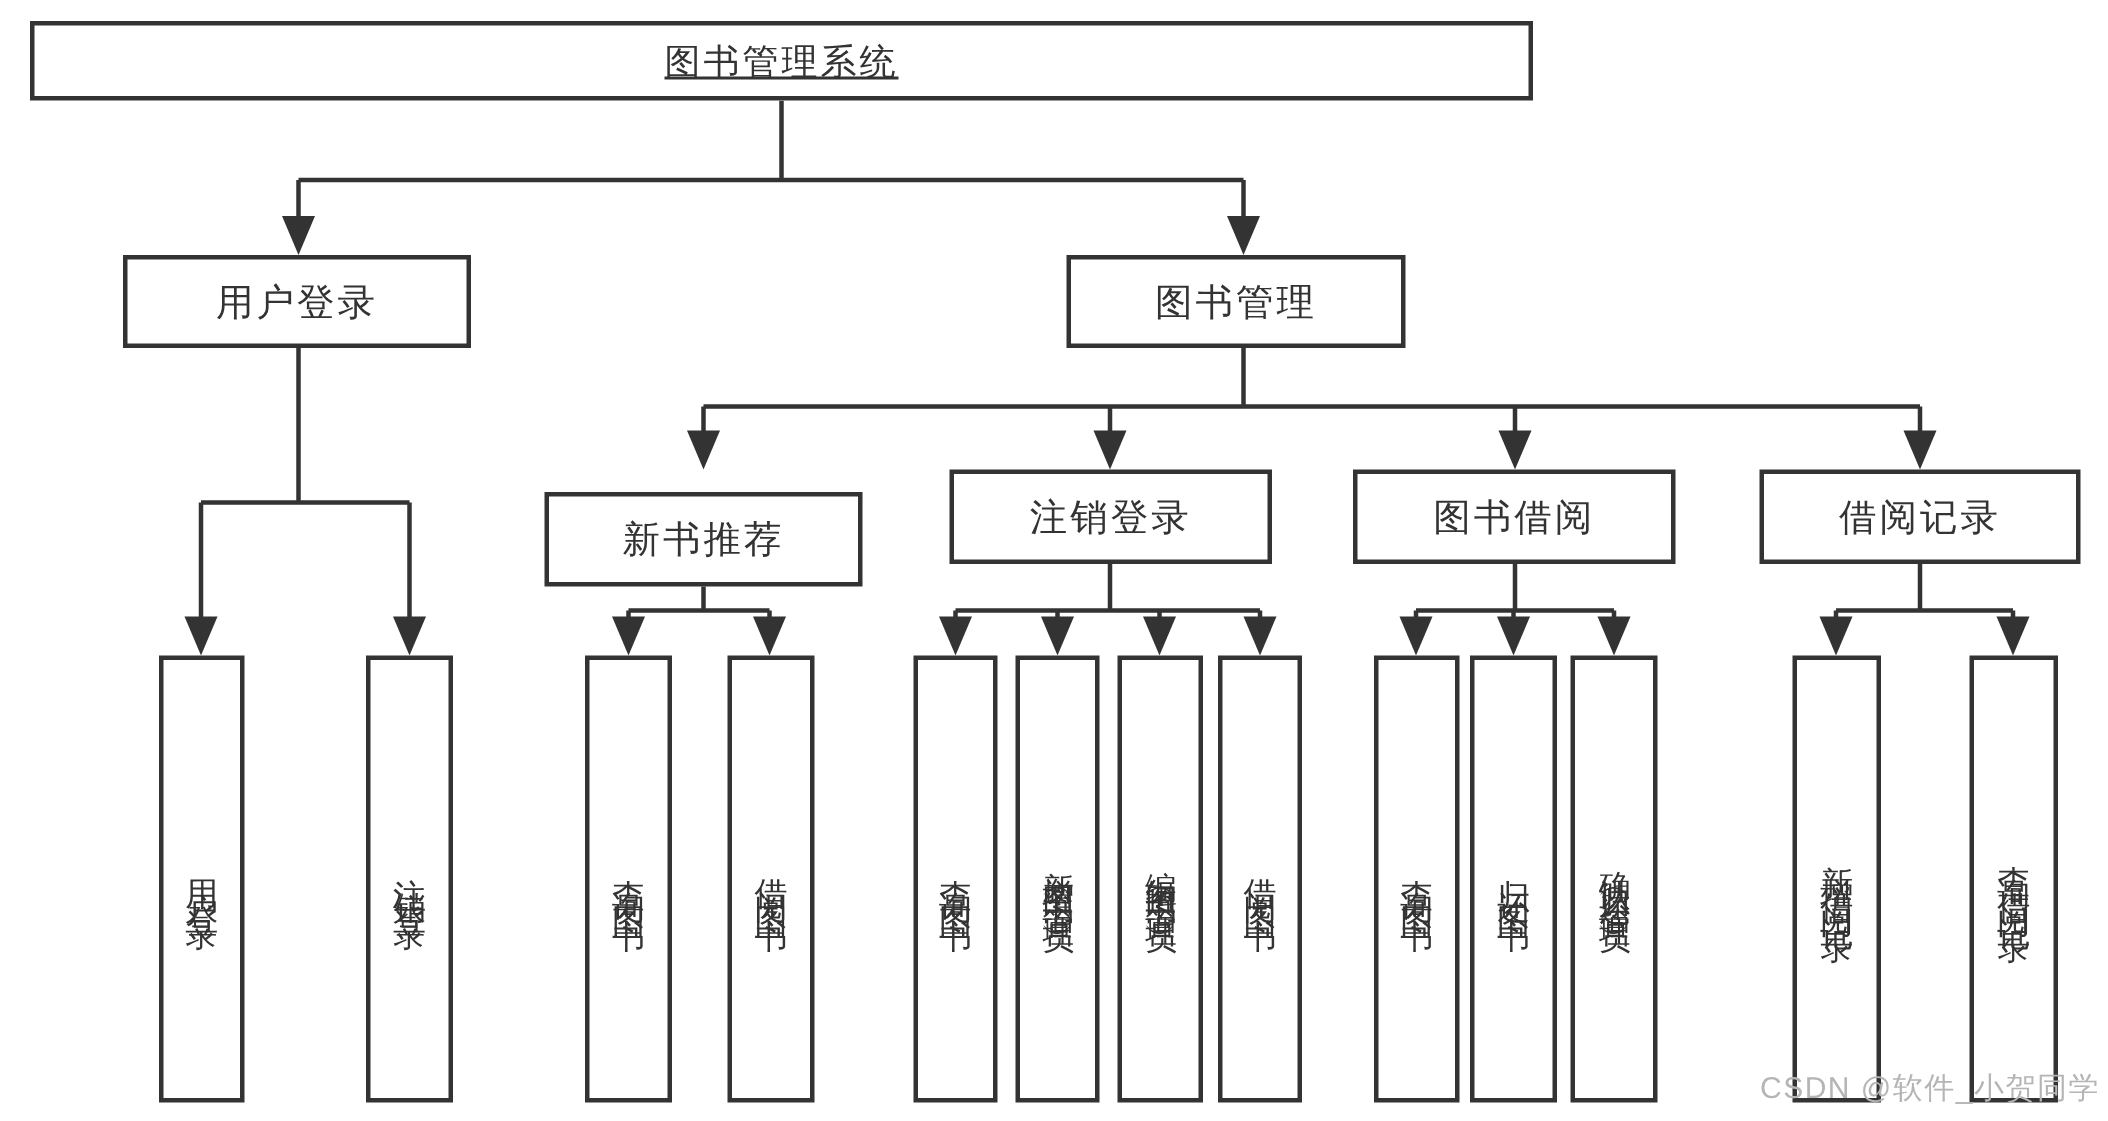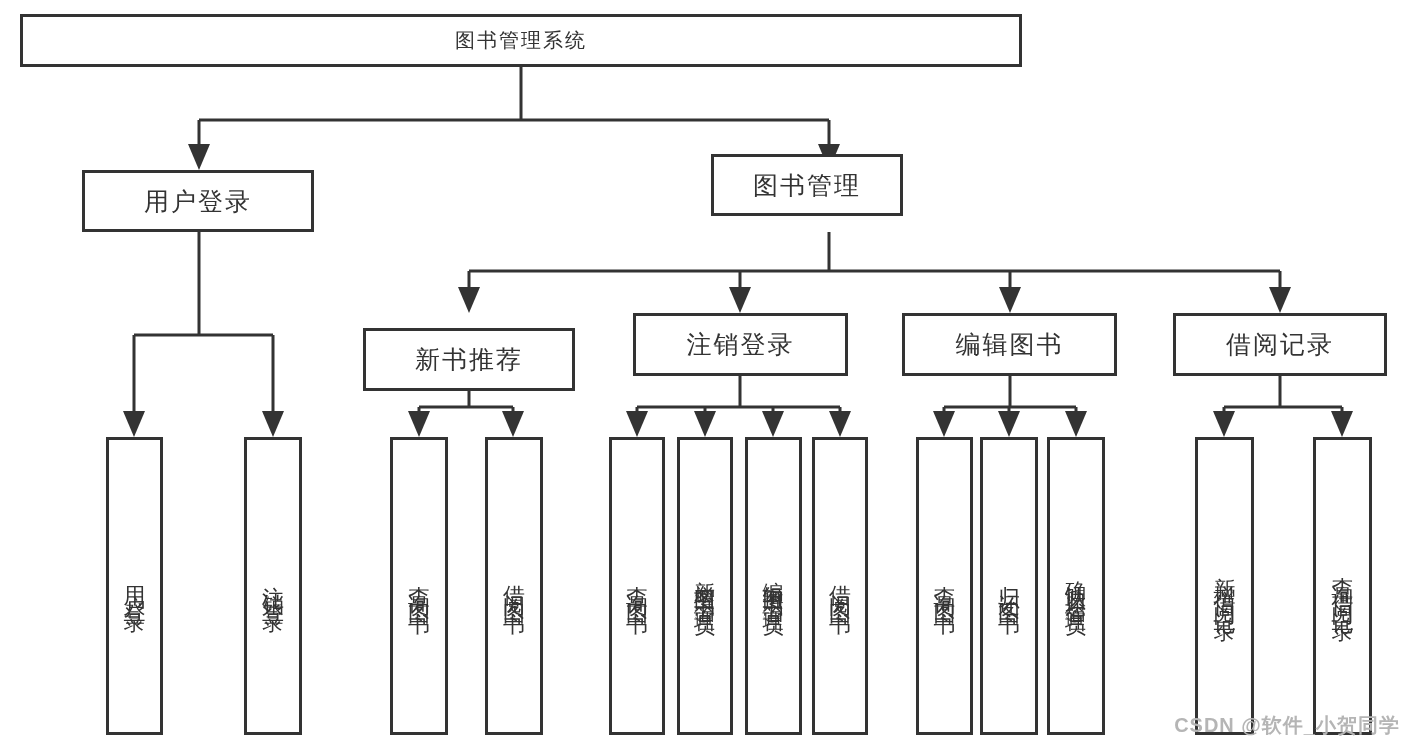--- a/index.html
+++ b/index.html
@@ -38,42 +38,41 @@
     align-items: center;
     justify-content: center;
     text-align: center;
   }
   .hnode span {
     font-size: 25px;
     letter-spacing: 2px;
     white-space: nowrap;
     color: var(--text);
   }
-  .root-node span { font-size: 20px; }
+  .root-node span { font-size: 24px; text-decoration: underline; }
   .vnode span {
     writing-mode: vertical-rl;
     text-orientation: mixed;
     font-size: 22px;
     letter-spacing: 9px;
     line-height: 1;
     color: var(--text);
   }
   .vnode.tight span {
     font-size: 21px;
     letter-spacing: 5px;
   }
   .watermark {
     position: absolute;
     right: 5px;
     bottom: 8px;
     font-size: 20px;
     color: var(--watermark);
     letter-spacing: 1px;
     white-space: nowrap;
-    font-weight: bold;
   }
 </style>
 </head>
 <body>
 
 <div class="canvas">
 
   <svg class="connectors" viewBox="0 0 1405 747" xmlns="http://www.w3.org/2000/svg">
     <g stroke="#333333" stroke-width="3" fill="none">
 
@@ -114,32 +113,32 @@
     </g>
   </svg>
 
   <div class="node hnode root-node" style="left:20px;top:14px;width:1002px;height:53px">
     <span>图书管理系统</span>
   </div>
 
   <div class="node hnode" style="left:82px;top:170px;width:232px;height:62px">
     <span>用户登录</span>
   </div>
-  <div class="node hnode" style="left:711px;top:154px;width:192px;height:62px">
+  <div class="node hnode" style="left:711px;top:170px;width:226px;height:62px">
     <span>图书管理</span>
   </div>
 
   <div class="node hnode" style="left:363px;top:328px;width:212px;height:63px">
     <span>新书推荐</span>
   </div>
   <div class="node hnode" style="left:633px;top:313px;width:215px;height:63px">
     <span>注销登录</span>
   </div>
   <div class="node hnode" style="left:902px;top:313px;width:215px;height:63px">
-    <span>编辑图书</span>
+    <span>图书借阅</span>
   </div>
   <div class="node hnode" style="left:1173px;top:313px;width:214px;height:63px">
     <span>借阅记录</span>
   </div>
 
   <div class="node vnode" style="left:106px;top:437px;width:57px;height:298px">
     <span>用户登录</span>
   </div>
   <div class="node vnode" style="left:244px;top:437px;width:58px;height:298px">
     <span>注销登录</span>

